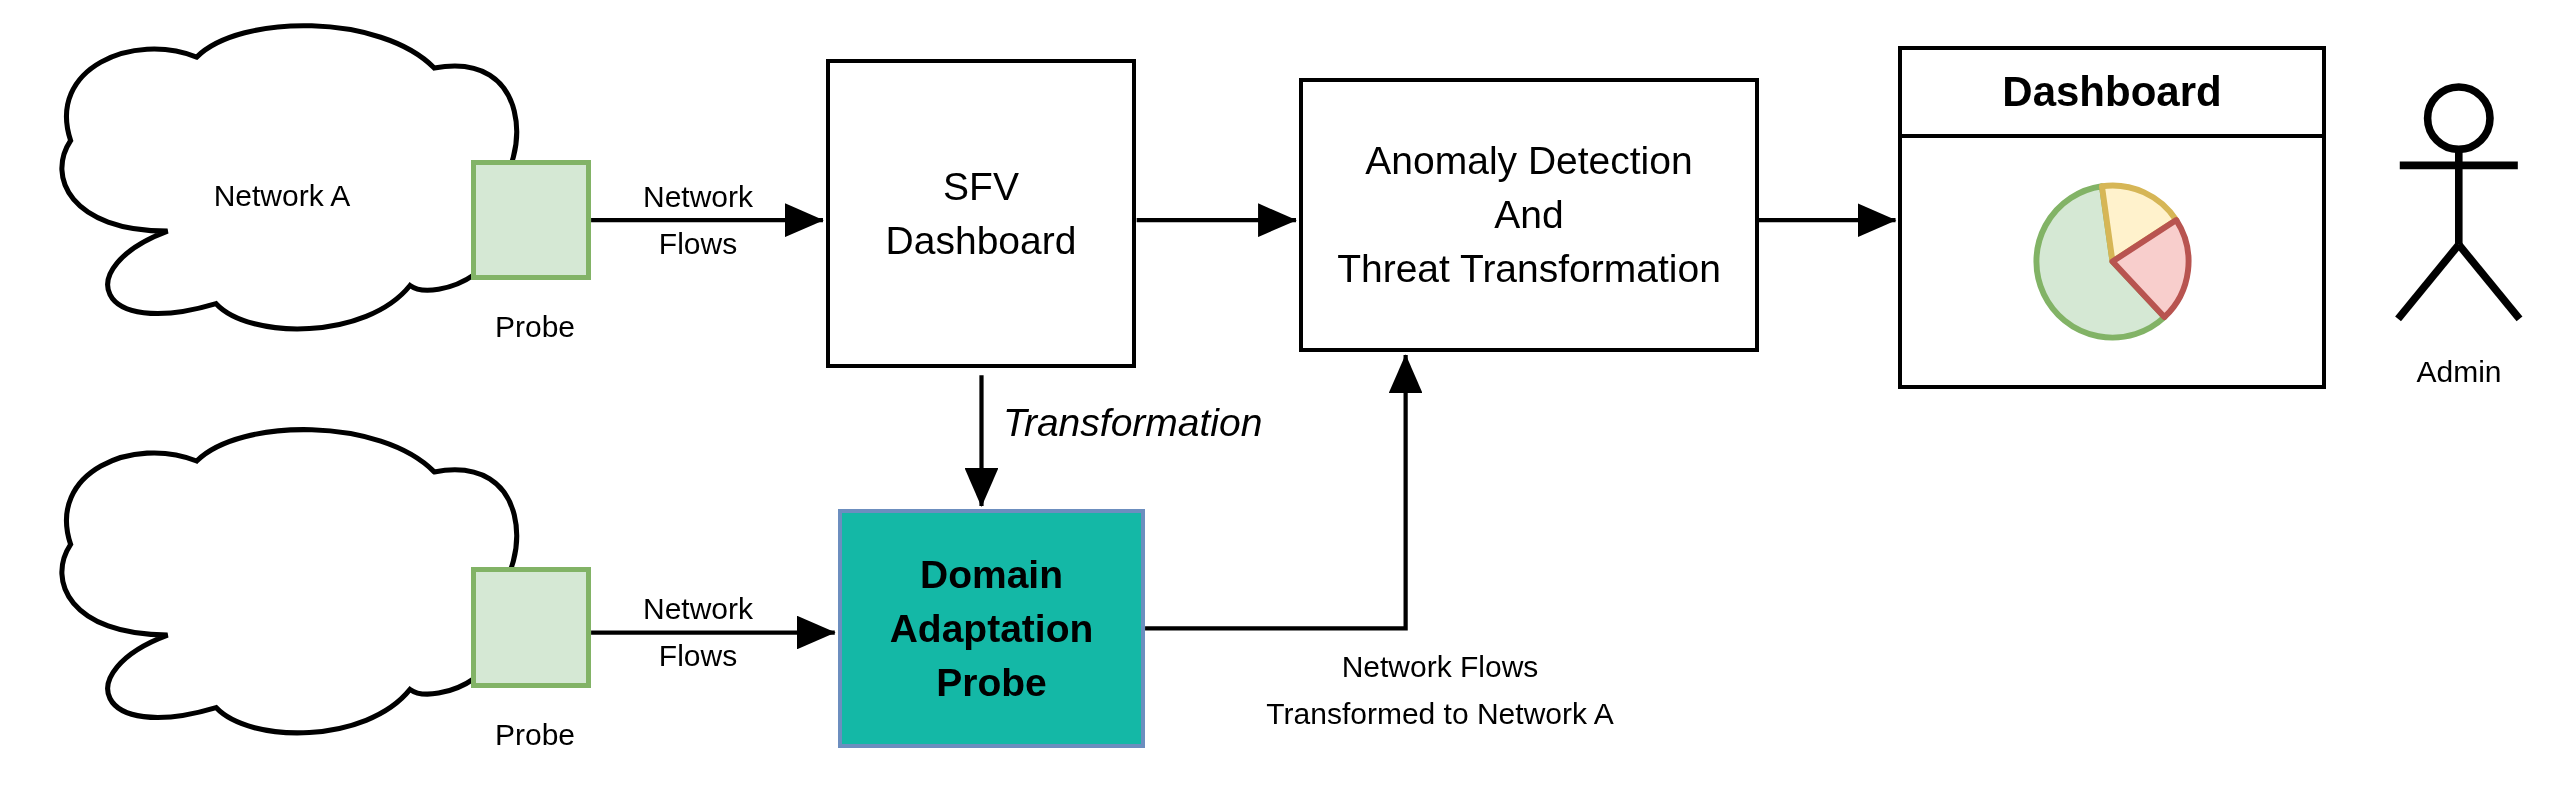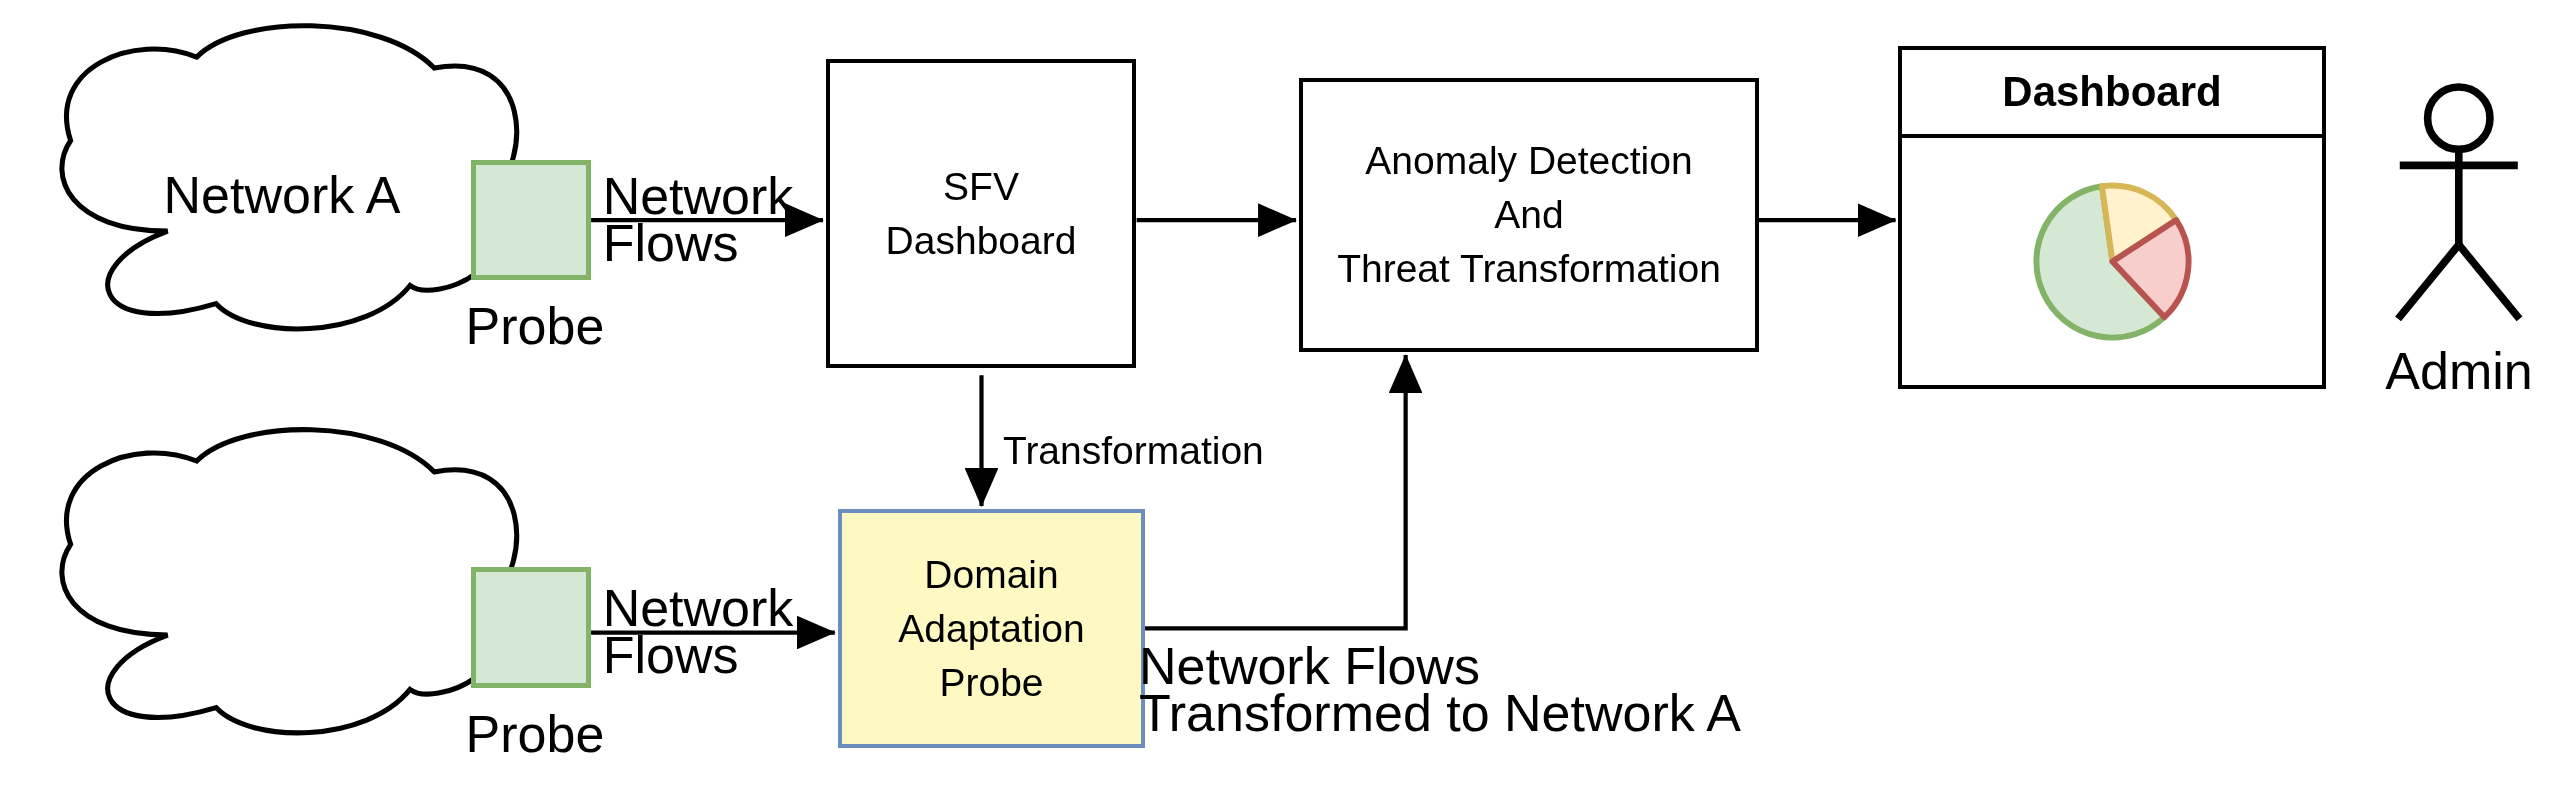--- a/index.html
+++ b/index.html
@@ -7,27 +7,27 @@
     position:relative;width:2576px;height:792px;background:#ffffff;
     font-family:"Liberation Sans",sans-serif;color:#000;overflow:hidden;
   }
   .layer{position:absolute;left:0;top:0;}
   .box{
     position:absolute;box-sizing:border-box;background:#ffffff;
     border:4.2px solid #000;display:flex;align-items:center;justify-content:center;
     text-align:center;
   }
   .box .lines{font-size:39px;line-height:54px;}
-  .module{background:#fef9c3;border-color:#6c8ebf;}
+  .module{background:#14b8a6;border-color:#6c8ebf;font-weight:bold;}
   .probe{
     position:absolute;box-sizing:border-box;
     background:#d5e8d4;border:5.9px solid #82b366;
   }
   .label{
-    position:absolute;font-size:52px;line-height:47px;
+    position:absolute;font-size:30px;line-height:47px;text-align:center;
     transform:translate(-50%,-50%);white-space:nowrap;
   }
   .label-left{
     position:absolute;font-size:39px;line-height:47px;text-align:left;
     transform:translateY(-50%);white-space:nowrap;
   }
   .dashboard{flex-direction:column;align-items:stretch;justify-content:flex-start;padding:0;}
   .dash-header{
     height:84px;border-bottom:4.2px solid #000;display:flex;align-items:center;
     justify-content:center;font-weight:bold;font-size:42px;
@@ -131,21 +131,21 @@
   <div class="label" style="left:698px;top:220px;">
     <div>Network</div>
     <div>Flows</div>
   </div>
 
   <div class="label" style="left:698px;top:632px;">
     <div>Network</div>
     <div>Flows</div>
   </div>
 
-  <div class="label-left" style="left:1003px;top:450px;">Transformation</div>
+  <div class="label-left" style="left:1003px;top:422px;font-style:italic;">Transformation</div>
 
   <div class="label" style="left:1440px;top:690px;">
     <div>Network Flows</div>
     <div>Transformed to Network A</div>
   </div>
 
   <div class="label" style="left:2459px;top:371px;">Admin</div>
 
 </div>
 

